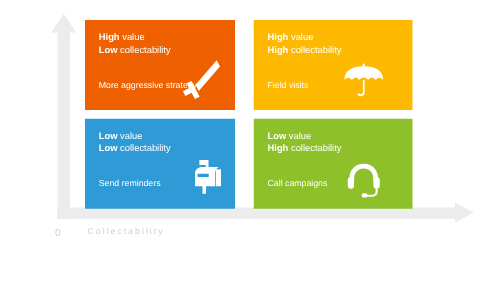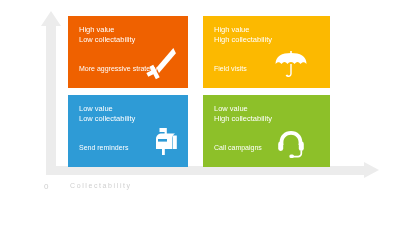--- a/index.html
+++ b/index.html
@@ -34,21 +34,21 @@
     box-sizing:border-box;
     padding:9px 11px;
     overflow:hidden;
   }
   .quad .headline{
     font-size:7.5px;
     line-height:9.5px;
     color:#ffffff;
     font-weight:normal;
   }
-  .quad .headline b{font-weight:normal;}
+  .quad .headline b{font-weight:bold;}
   .quad .action{
     position:absolute;
     left:11px;bottom:16px;
     font-size:7px;
     color:#ffffff;
     white-space:nowrap;
   }
   .quad .icon{
     position:absolute;
     right:9px;bottom:7px;

